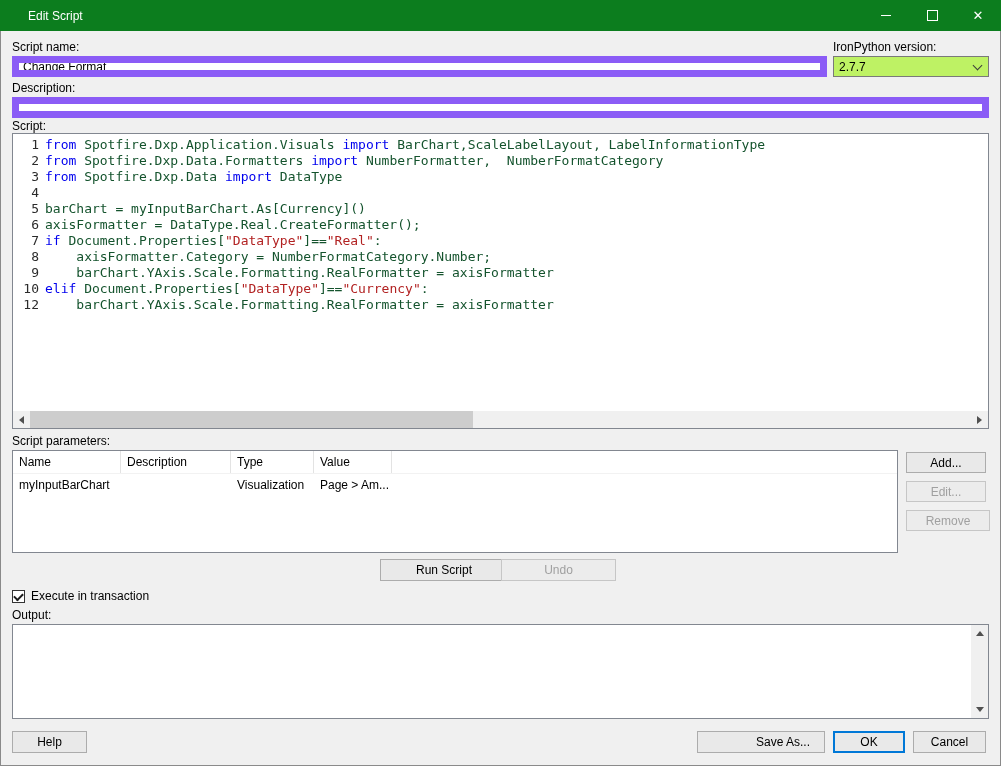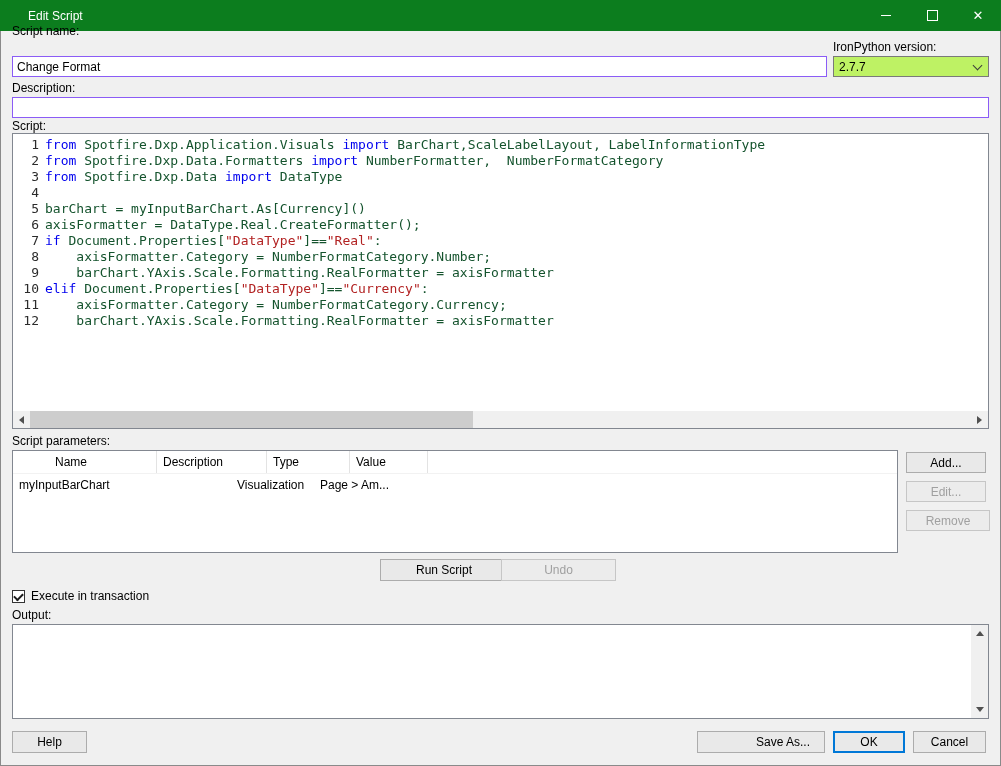--- a/index.html
+++ b/index.html
@@ -33,21 +33,21 @@
   .title{color:#fff; margin-left:28px; font-size:12px;}
   .caption-buttons{margin-left:auto; display:flex; height:100%;}
   .cap-btn{width:46px; height:100%; display:flex; align-items:center; justify-content:center;}
   .glyph-min{width:10px; height:1px; background:#fff; display:block;}
   .glyph-max{width:9px; height:9px; border:1px solid #fff; display:block;}
   .glyph-close{color:#fff; font-size:13px; line-height:1;}
   
   .lbl{position:absolute; white-space:nowrap;}
   .tbx{
     position:absolute; box-sizing:border-box; height:21px;
-    border:1px solid #8b5cf6; background:#fff;
+    border:7px solid #8b5cf6; background:#fff;
     font:12px "Liberation Sans", sans-serif; padding:0 4px; outline:none;
   }
   .combo{
     position:absolute; box-sizing:border-box; height:21px;
     border:1px solid #7a7a7a; background:#bef264;
   }
   .combo-value{position:absolute; left:5px; top:3px;}
   .combo-arrow{
     position:absolute; right:7px; top:5px; width:6px; height:6px;
     border-right:1px solid #3c3c3c; border-bottom:1px solid #3c3c3c;
@@ -71,21 +71,21 @@
   .tri-right{width:0;height:0;border-top:4px solid transparent;border-bottom:4px solid transparent;border-left:5px solid #505050;}
   .tri-up{width:0;height:0;border-left:4px solid transparent;border-right:4px solid transparent;border-bottom:5px solid #505050;}
   .tri-down{width:0;height:0;border-left:4px solid transparent;border-right:4px solid transparent;border-top:5px solid #505050;}
   .scroll-track{position:relative; flex:1;}
   .scroll-thumb{position:absolute; left:0; top:0; width:443px; height:17px; background:#cdcdcd;}
   
   .param-table{
     position:absolute; left:12px; top:450px; width:886px; height:103px;
     box-sizing:border-box; border:1px solid #828790; background:#fff; overflow:hidden;
   }
-  .table-header{display:flex; height:22px; border-bottom:1px solid #f2f2f2;padding-left:36px;}
+  .table-header{display:flex; height:22px; border-bottom:1px solid #f2f2f2;}
   .th{box-sizing:border-box; padding:4px 0 0 6px; border-right:1px solid #e3e3e3; overflow:hidden; white-space:nowrap;}
   .th.filler{flex:1; border-right:none;}
   .tr{display:flex; height:21px;}
   .td{box-sizing:border-box; padding:4px 0 0 6px; overflow:hidden; white-space:nowrap;}
   .col0{width:108px;} .col1{width:110px;} .col2{width:83px;} .col3{width:78px;}
   
   .btn{
     position:absolute; box-sizing:border-box;
     background:#e9e9e9; border:1px solid #acacac;
     font:12px "Liberation Sans", sans-serif;
@@ -123,21 +123,21 @@
       </div>
       <div class="cap-btn">
         <span class="glyph-max"></span>
       </div>
       <div class="cap-btn">
         <span class="glyph-close">✕</span>
       </div>
     </div>
   </div>
 
-  <div class="lbl" style="left:12px; top:24px;">Script name:</div>
+  <div class="lbl" style="left:12px; top:40px;">Script name:</div>
   <input class="tbx" style="left: 12px; top: 56px; width: 815px;" value="Change Format">
 
   <div class="lbl" style="left:833px; top:40px;">IronPython version:</div>
   <div class="combo" style="left:833px; top:56px; width:156px;">
     <span class="combo-value">2.7.7</span>
     <span class="combo-arrow"></span>
   </div>
 
   <div class="lbl" style="left:12px; top:81px;">Description:</div>
   <input class="tbx" style="left: 12px; top: 97px; width: 977px;" value="">
@@ -148,21 +148,20 @@
         <div class="code-line"><span class="line-num">1</span><span class="line-code"><span class="t-kw">from</span><span class="t-p"> Spotfire.Dxp.Application.Visuals </span><span class="t-kw">import</span><span class="t-p"> BarChart,ScaleLabelLayout, LabelInformationType</span></span></div>
         <div class="code-line"><span class="line-num">2</span><span class="line-code"><span class="t-kw">from</span><span class="t-p"> Spotfire.Dxp.Data.Formatters </span><span class="t-kw">import</span><span class="t-p"> NumberFormatter,  NumberFormatCategory</span></span></div>
         <div class="code-line"><span class="line-num">3</span><span class="line-code"><span class="t-kw">from</span><span class="t-p"> Spotfire.Dxp.Data </span><span class="t-kw">import</span><span class="t-p"> DataType</span></span></div>
         <div class="code-line"><span class="line-num">4</span><span class="line-code"></span></div>
         <div class="code-line"><span class="line-num">5</span><span class="line-code"><span class="t-p">barChart = myInputBarChart.As[Currency]()</span></span></div>
         <div class="code-line"><span class="line-num">6</span><span class="line-code"><span class="t-p">axisFormatter = DataType.Real.CreateFormatter();</span></span></div>
         <div class="code-line"><span class="line-num">7</span><span class="line-code"><span class="t-kw">if</span><span class="t-p"> Document.Properties[</span><span class="t-str">"DataType"</span><span class="t-p">]==</span><span class="t-str">"Real"</span><span class="t-p">:</span></span></div>
         <div class="code-line"><span class="line-num">8</span><span class="line-code"><span class="t-p">    axisFormatter.Category = NumberFormatCategory.Number;</span></span></div>
         <div class="code-line"><span class="line-num">9</span><span class="line-code"><span class="t-p">    barChart.YAxis.Scale.Formatting.RealFormatter = axisFormatter</span></span></div>
         <div class="code-line"><span class="line-num">10</span><span class="line-code"><span class="t-kw">elif</span><span class="t-p"> Document.Properties[</span><span class="t-str">"DataType"</span><span class="t-p">]==</span><span class="t-str">"Currency"</span><span class="t-p">:</span></span></div>
-        <div class="code-line"><span class="line-num">11</span><span class="line-code"><span class="t-p">    axisFormatter.Category = NumberFormatCategory.Currency;</span></span></div>
         <div class="code-line"><span class="line-num">12</span><span class="line-code"><span class="t-p">    barChart.YAxis.Scale.Formatting.RealFormatter = axisFormatter</span></span></div>
       </div>
     <div class="hscrollbar">
       <div class="scroll-arrow">
         <span class="tri-left"></span>
       </div>
       <div class="scroll-track">
         <div class="scroll-thumb"></div>
       </div>
       <div class="scroll-arrow">

